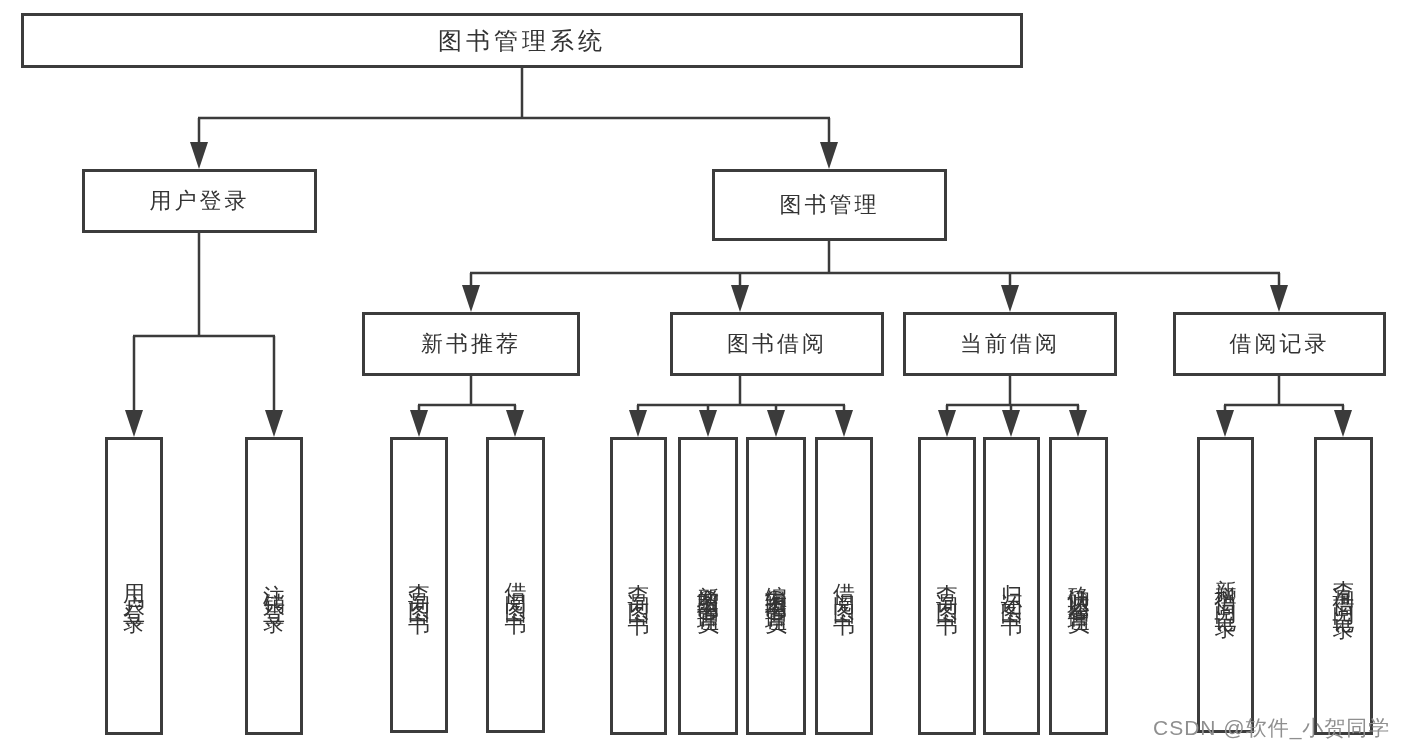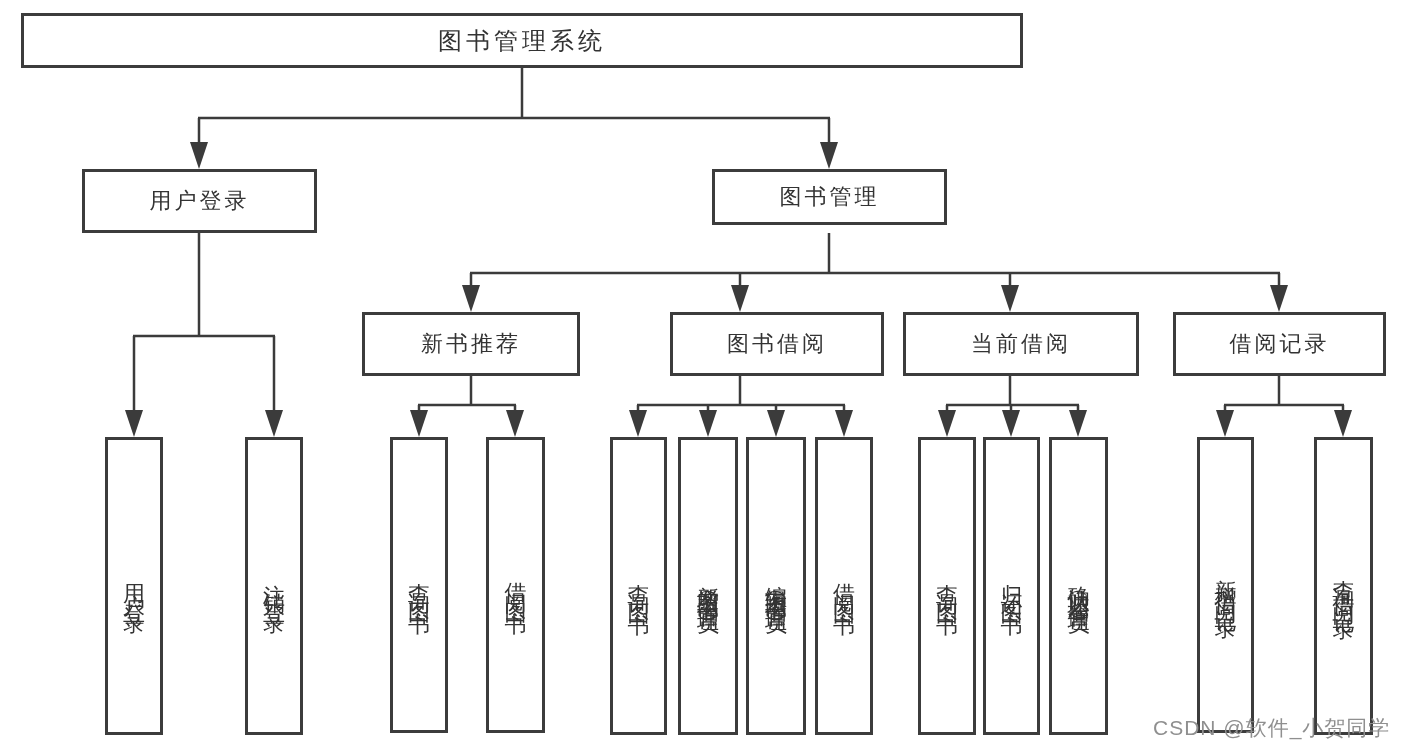--- a/index.html
+++ b/index.html
@@ -110,30 +110,30 @@
       <line x1="1343" y1="405" x2="1343" y2="416" stroke="#3b3b3b" stroke-width="2.5"></line>
       <polygon points="1334,410 1352,410 1343,437" fill="#3b3b3b"></polygon>
     </svg>
   <div id="nodes">
       <div class="node h root" style="left: 21px; top: 13px; width: 1002px; height: 55px; border-color: rgb(60, 60, 60);">
         <span>图书管理系统</span>
       </div>
       <div class="node h" style="left: 82px; top: 169px; width: 235px; height: 64px; border-color: rgb(60, 60, 60);">
         <span>用户登录</span>
       </div>
-      <div class="node h" style="left: 712px; top: 169px; width: 235px; height: 56px; border-color: rgb(60, 60, 60);">
+      <div class="node h" style="left: 712px; top: 169px; width: 235px; height: 72px; border-color: rgb(60, 60, 60);">
         <span>图书管理</span>
       </div>
       <div class="node h" style="left: 362px; top: 312px; width: 218px; height: 64px; border-color: rgb(60, 60, 60);">
         <span>新书推荐</span>
       </div>
       <div class="node h" style="left: 670px; top: 312px; width: 214px; height: 64px; border-color: rgb(60, 60, 60);">
         <span>图书借阅</span>
       </div>
-      <div class="node h" style="left: 903px; top: 312px; width: 236px; height: 64px; border-color: rgb(60, 60, 60);">
+      <div class="node h" style="left: 903px; top: 312px; width: 214px; height: 64px; border-color: rgb(60, 60, 60);">
         <span>当前借阅</span>
       </div>
       <div class="node h" style="left: 1173px; top: 312px; width: 213px; height: 64px; border-color: rgb(60, 60, 60);">
         <span>借阅记录</span>
       </div>
       <div class="node v" style="left: 105px; top: 437px; width: 58px; height: 298px; border-color: rgb(60, 60, 60);">
         <span style="letter-spacing: 10px;">用户登录</span>
       </div>
       <div class="node v" style="left: 245px; top: 437px; width: 58px; height: 298px; border-color: rgb(60, 60, 60);">
         <span style="letter-spacing: 10px;">注销登录</span>

